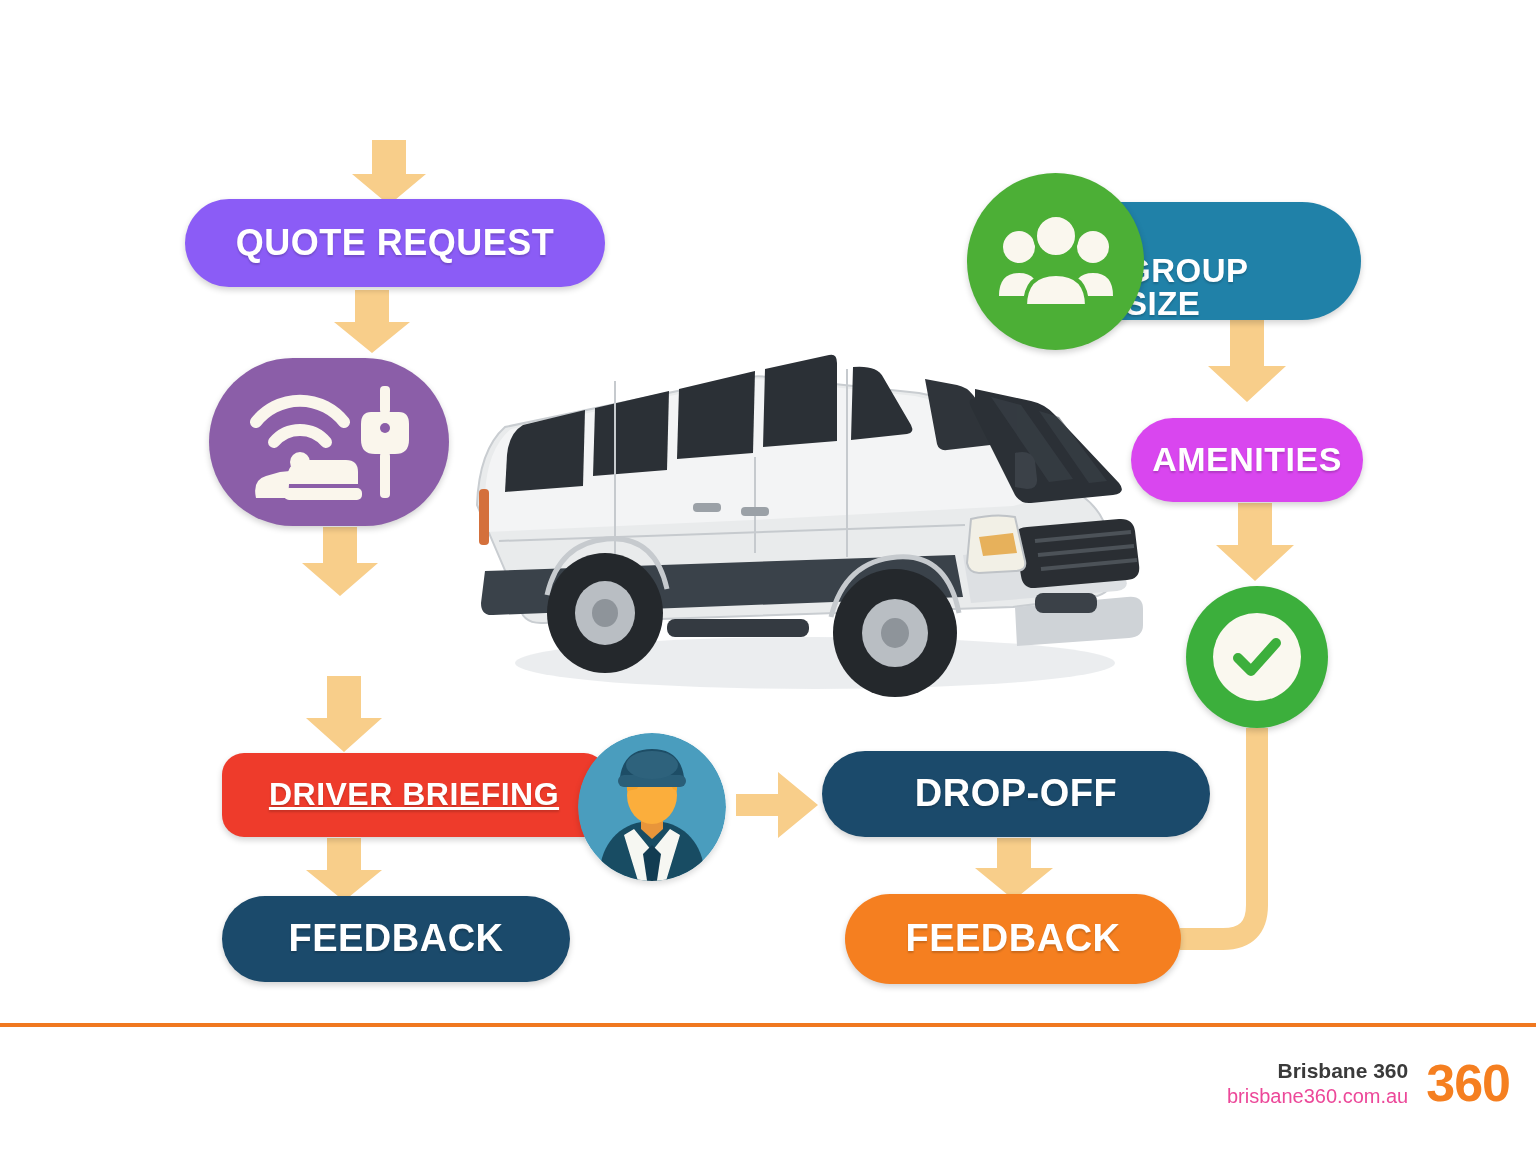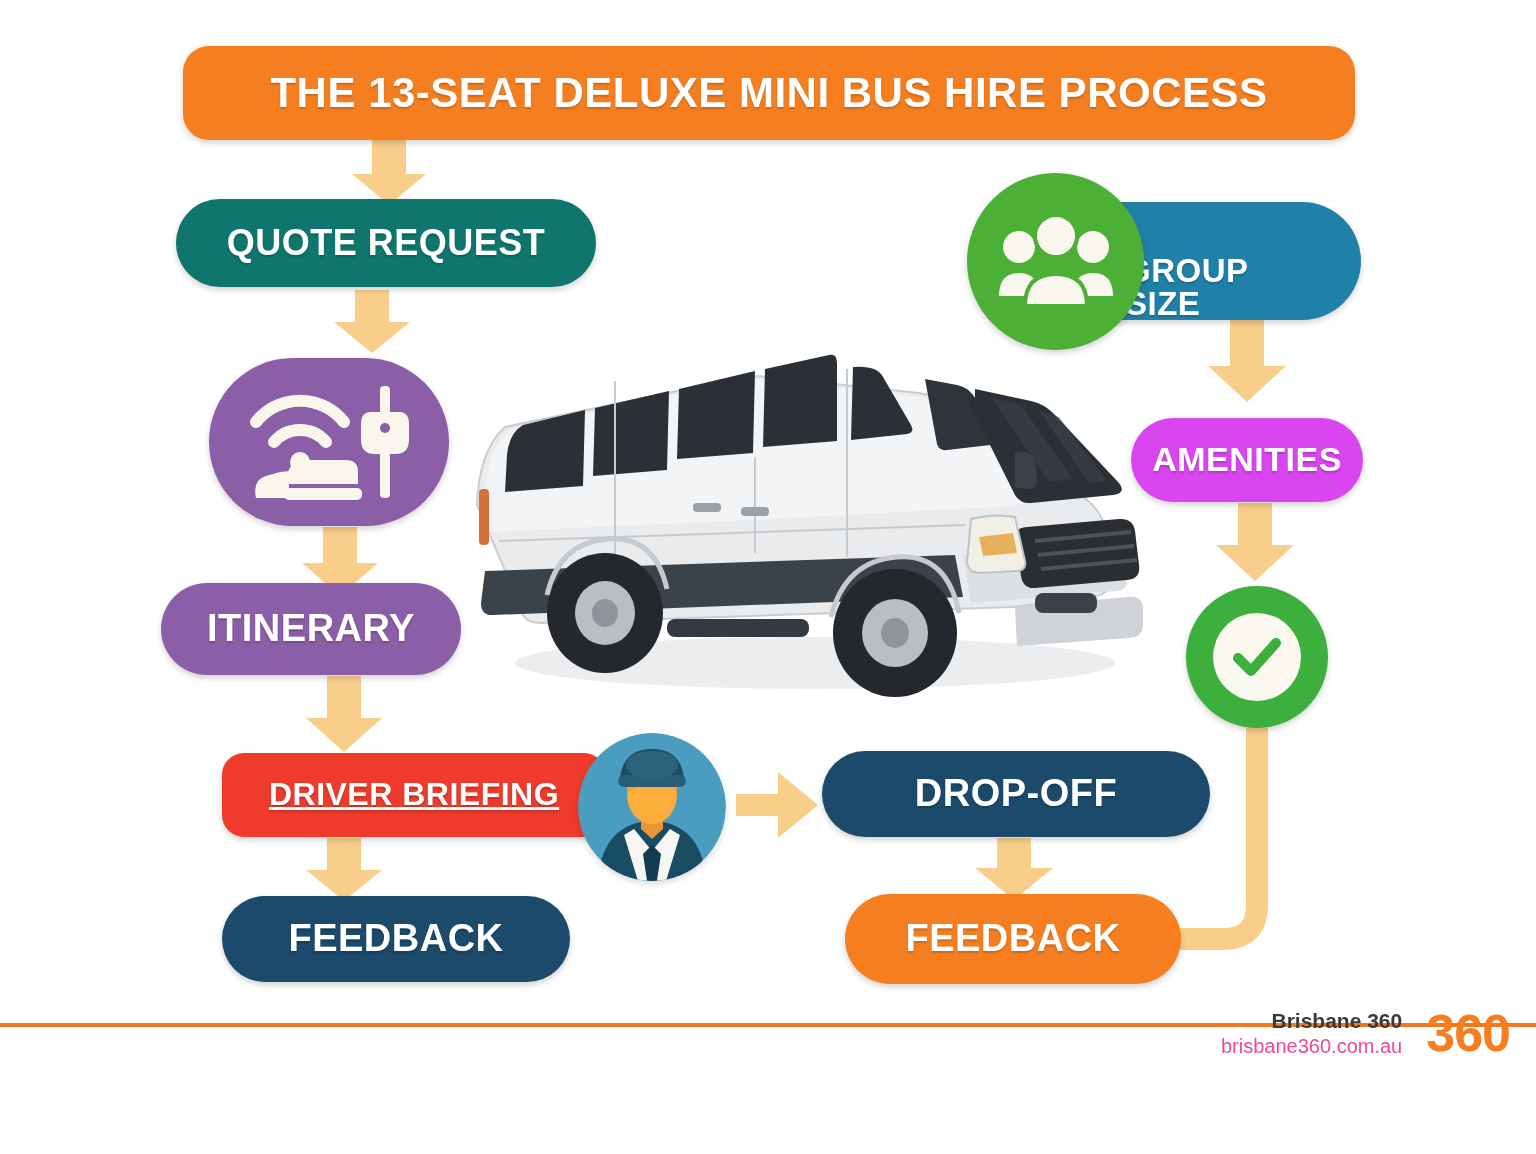--- a/index.html
+++ b/index.html
@@ -33,22 +33,22 @@
   #title{
     left:183px;top:46px;width:1172px;height:94px;
     background:#F57F20;
     font-size:42px;
     border-radius:26px;
     letter-spacing:.5px;
   }
 
   
   #quote-request{
-    left:176px;top:199px;width:420px;height:88px;
-    background:#0f766e;font-size:36px;
+    left:185px;top:199px;width:420px;height:88px;
+    background:#8b5cf6;font-size:36px;
   }
   #amenity-icon-node{
     left:209px;top:358px;width:240px;height:168px;
     background:#8B5EA8;border-radius:86px;
   }
   #itinerary{
     left:161px;top:583px;width:300px;height:92px;
     background:#8B5EA8;font-size:38px;
   }
   #driver-briefing{
@@ -115,22 +115,22 @@
   }
 
   
   #arrows{position:absolute;left:0;top:0;width:1536px;height:1154px;pointer-events:none;}
 
   
   #footer-rule{
     position:absolute;left:0;top:1023px;width:1536px;height:4px;background:#F07820;
   }
   #footer{
-    position:absolute;right:26px;top:1008px;
-    display:flex;align-items:center;gap:24px;
+    position:absolute;right:26px;top:1058px;
+    display:flex;align-items:center;gap:18px;
   }
   #footer-text{text-align:right;}
   #brand-name{font-size:21px;font-weight:800;color:#3A3A3A;line-height:1.25;}
   #brand-url{font-size:20px;color:#ec4899;line-height:1.25;}
   #brand-logo{
     font-size:52px;font-weight:700;color:#F57F20;line-height:.92;
     letter-spacing:-1px;
   }
 </style>
 </head>
@@ -179,21 +179,20 @@
 
     <g>
       <path fill="none" stroke="#F8CE8A" stroke-width="22" stroke-linecap="butt" d="M1257 728 V 905 Q 1257 939 1223 939 H 1180"></path>
     </g>
 
     <g>
       <path class="ar" d="M997 838 h34 v30 h22 L1014 900 L975 868 h22 v-30 z"></path>
     </g>
   </svg>
 
-  <div class="pill" id="title">THE 13-SEAT DELUXE MINI BUS HIRE PROCESS</div>
 
   <div class="pill" id="quote-request">QUOTE REQUEST</div>
 
   <div class="pill" id="amenity-icon-node">
     <svg width="190" height="120" viewBox="0 0 190 120">
 
       <g fill="none" stroke="#FAF6EC" stroke-width="12" stroke-linecap="round">
         <path d="M22 40 A56 56 0 0 1 110 40"></path>
         <path d="M40 60 A34 34 0 0 1 92 60"></path>
       </g>
@@ -207,21 +206,20 @@
 
       <g fill="#FAF6EC">
         <rect x="146" y="4" width="10" height="28" rx="4"></rect>
         <path d="M137 30 h28 q10 0 10 12 v16 q0 14 -14 14 h-20 q-14 0 -14 -14 V42 q0 -12 10 -12 z"></path>
         <rect x="146" y="70" width="10" height="46" rx="4"></rect>
         <circle cx="151" cy="46" r="5" fill="#8B5EA8"></circle>
       </g>
     </svg>
   </div>
 
-  <div class="pill" id="itinerary">ITINERARY</div>
 
   <div class="pill" id="driver-briefing">DRIVER BRIEFING</div>
 
   <div class="pill" id="feedback-left">FEEDBACK</div>
 
   <div id="driver-avatar">
     <svg width="148" height="148" viewBox="0 0 148 148">
       <circle cx="74" cy="74" r="74" fill="#4A9DBE"></circle>
 
       <path d="M74 88 c-30 0 -48 20 -52 46 a74 74 0 0 0 104 0 c-4 -26 -22 -46 -52 -46 z" fill="#184C63"></path>

